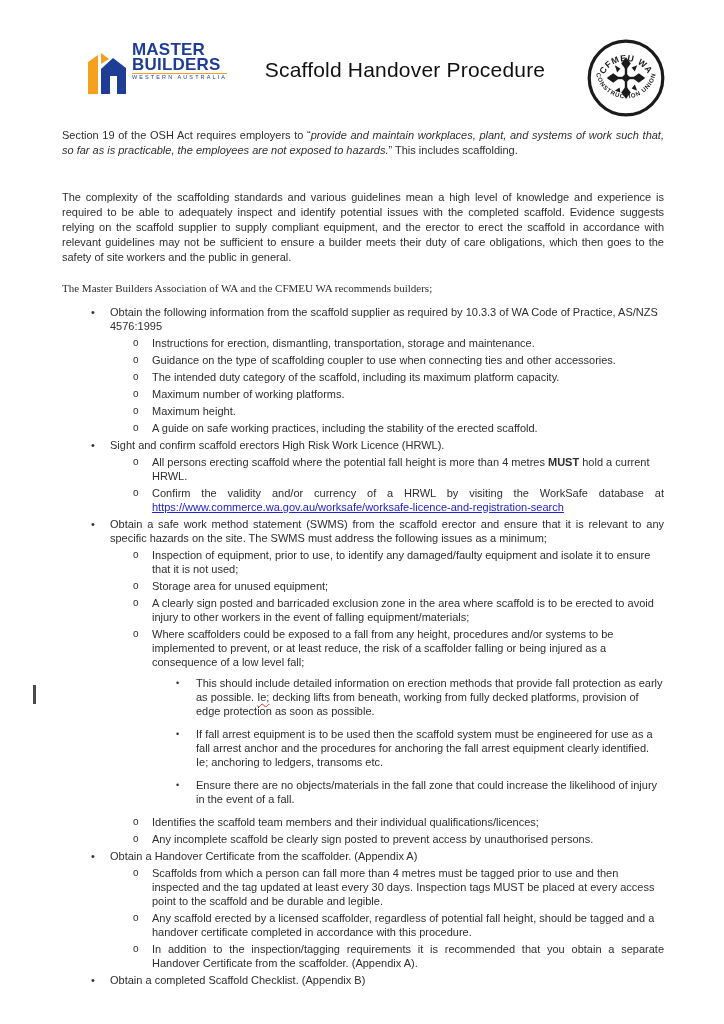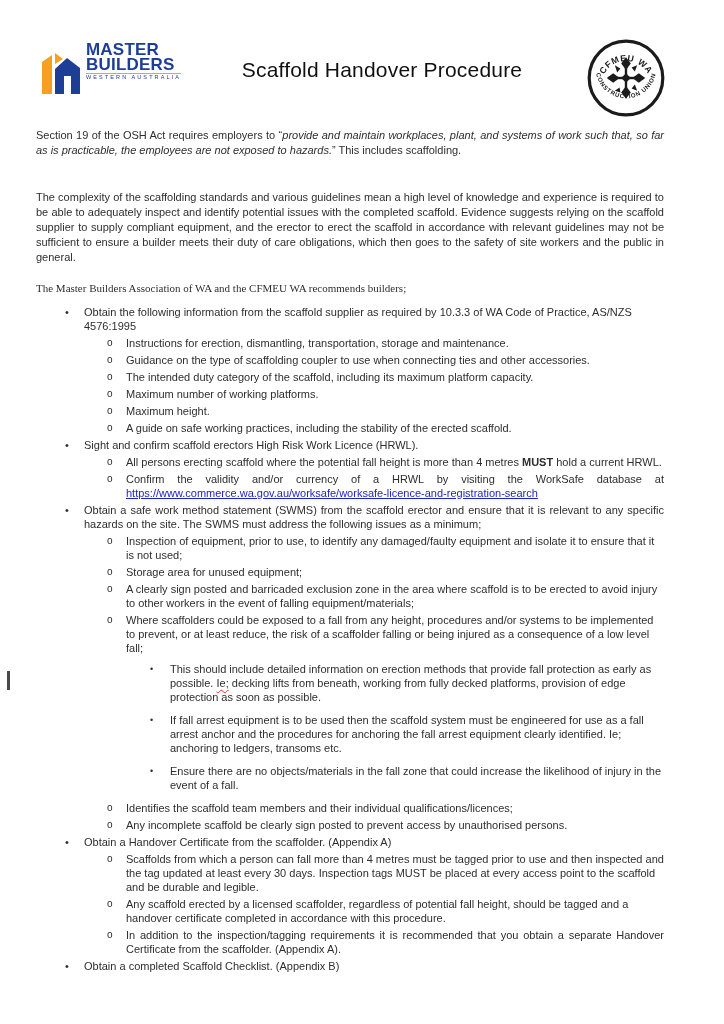--- a/index.html
+++ b/index.html
@@ -8,37 +8,37 @@
     width:724px;height:1024px;
     background:#ffffff;
     font-family:"Liberation Sans", sans-serif;
     color:#2e2e2e;
     overflow:hidden;
     box-sizing:border-box;
   }
   
   .header{
     display:flex;align-items:flex-start;
-    padding:42px 58px 0 40px;
+    padding:42px 58px 0 86px;
   }
   .mb-logo{width:138px;flex:0 0 auto;}
   .mb-top{display:flex;align-items:flex-start;}
   .mb-icon{flex:0 0 auto;margin-right:4px;}
   .mb-words{line-height:1;}
   .mb-line{font-weight:bold;color:#1e3d96;font-size:17px;letter-spacing:.2px;line-height:15px;}
   .mb-wa{font-size:5.5px;letter-spacing:2.1px;color:#1e3d96;border-top:1.5px solid #f5a01e;padding-top:1px;margin-top:1px;white-space:nowrap;}
   .mb-tagline{font-style:italic;font-weight:bold;color:#1e3d96;font-size:12.5px;margin-top:3px;}
   .doc-title{
     flex:1;text-align:center;
     font-size:21px;font-weight:normal;color:#101010;
     margin-top:16px;letter-spacing:.2px;
   }
   .cfmeu{flex:0 0 auto;width:80px;height:80px;margin-top:-4px;}
   
-  .content{padding:0 60px 0 36px;}
+  .content{padding:0 60px 0 62px;}
   .para{font-size:11px;line-height:15px;text-align:justify;margin:0;}
   .p1{margin-top:10px;}
   .p2{margin-top:32px;}
   .p3{margin-top:16px;text-align:left;font-family:Liberation Serif, serif;}
   .italic{font-style:italic;}
   
   .blist{margin-top:9px;}
   .li{position:relative;font-size:11px;line-height:14px;margin-bottom:3px;text-align:left;}
   .li.just{text-align:justify;}
   .li .marker{position:absolute;top:0;color:#2e2e2e;}

